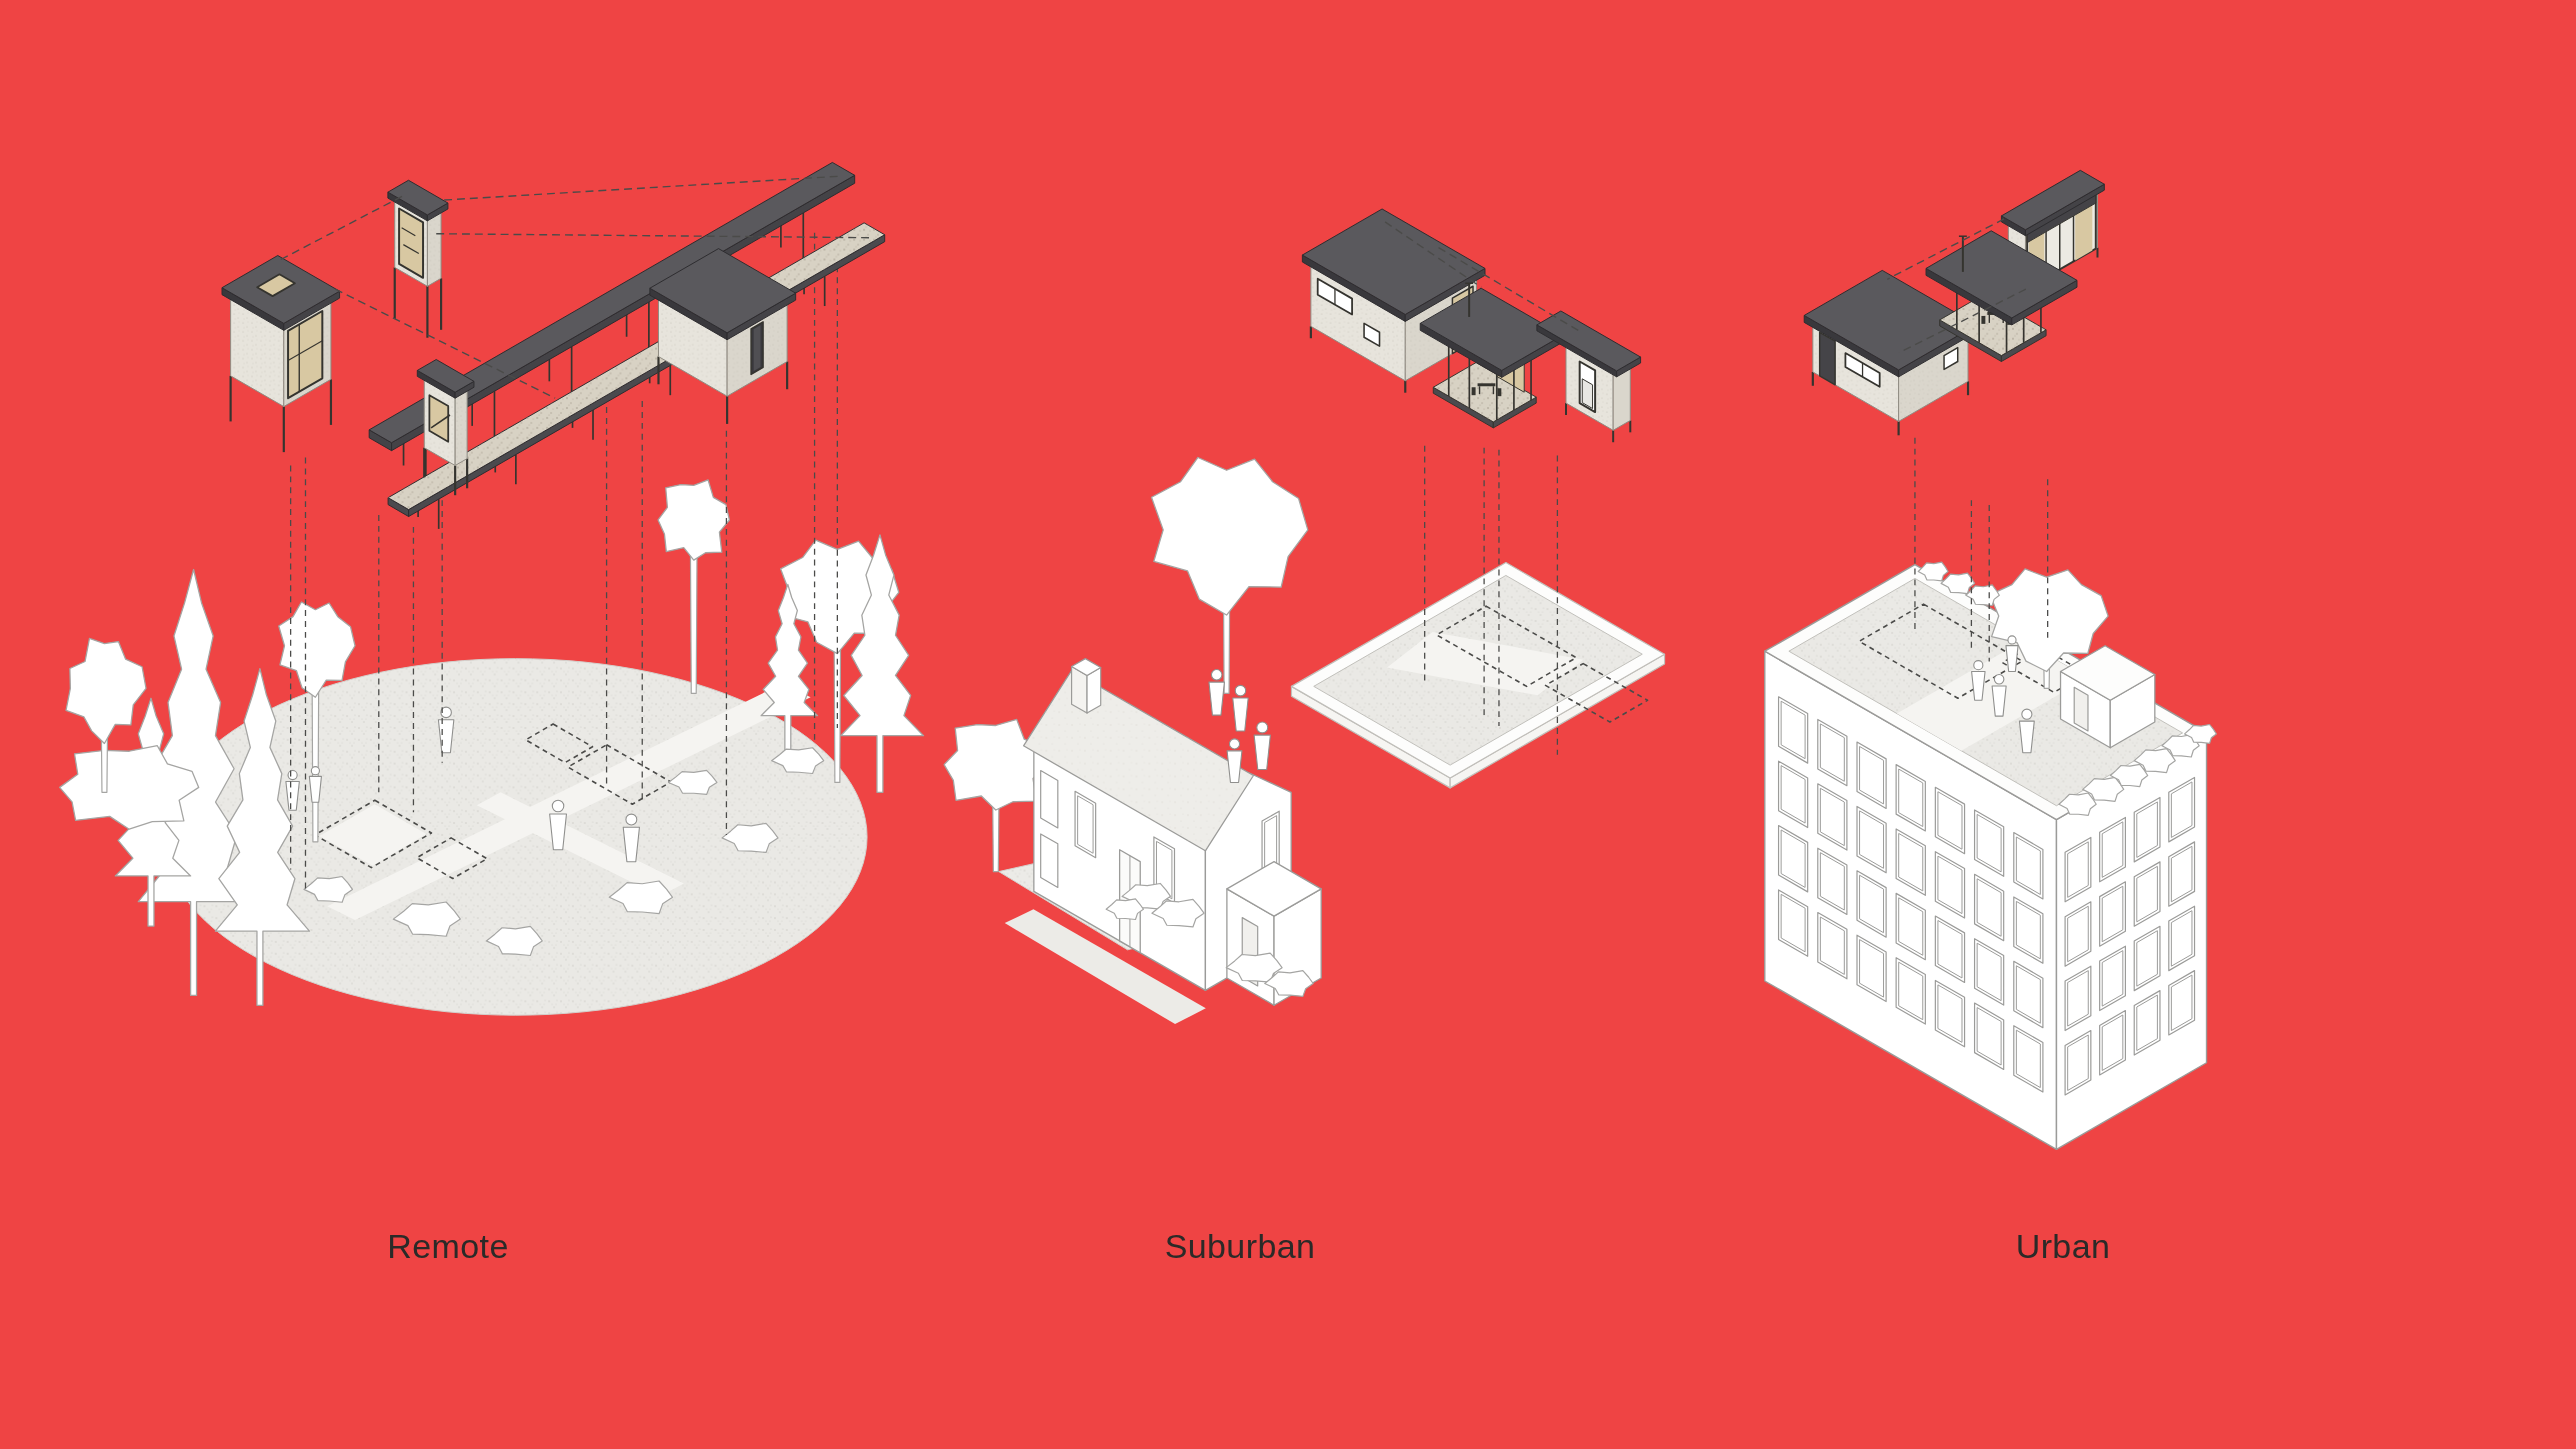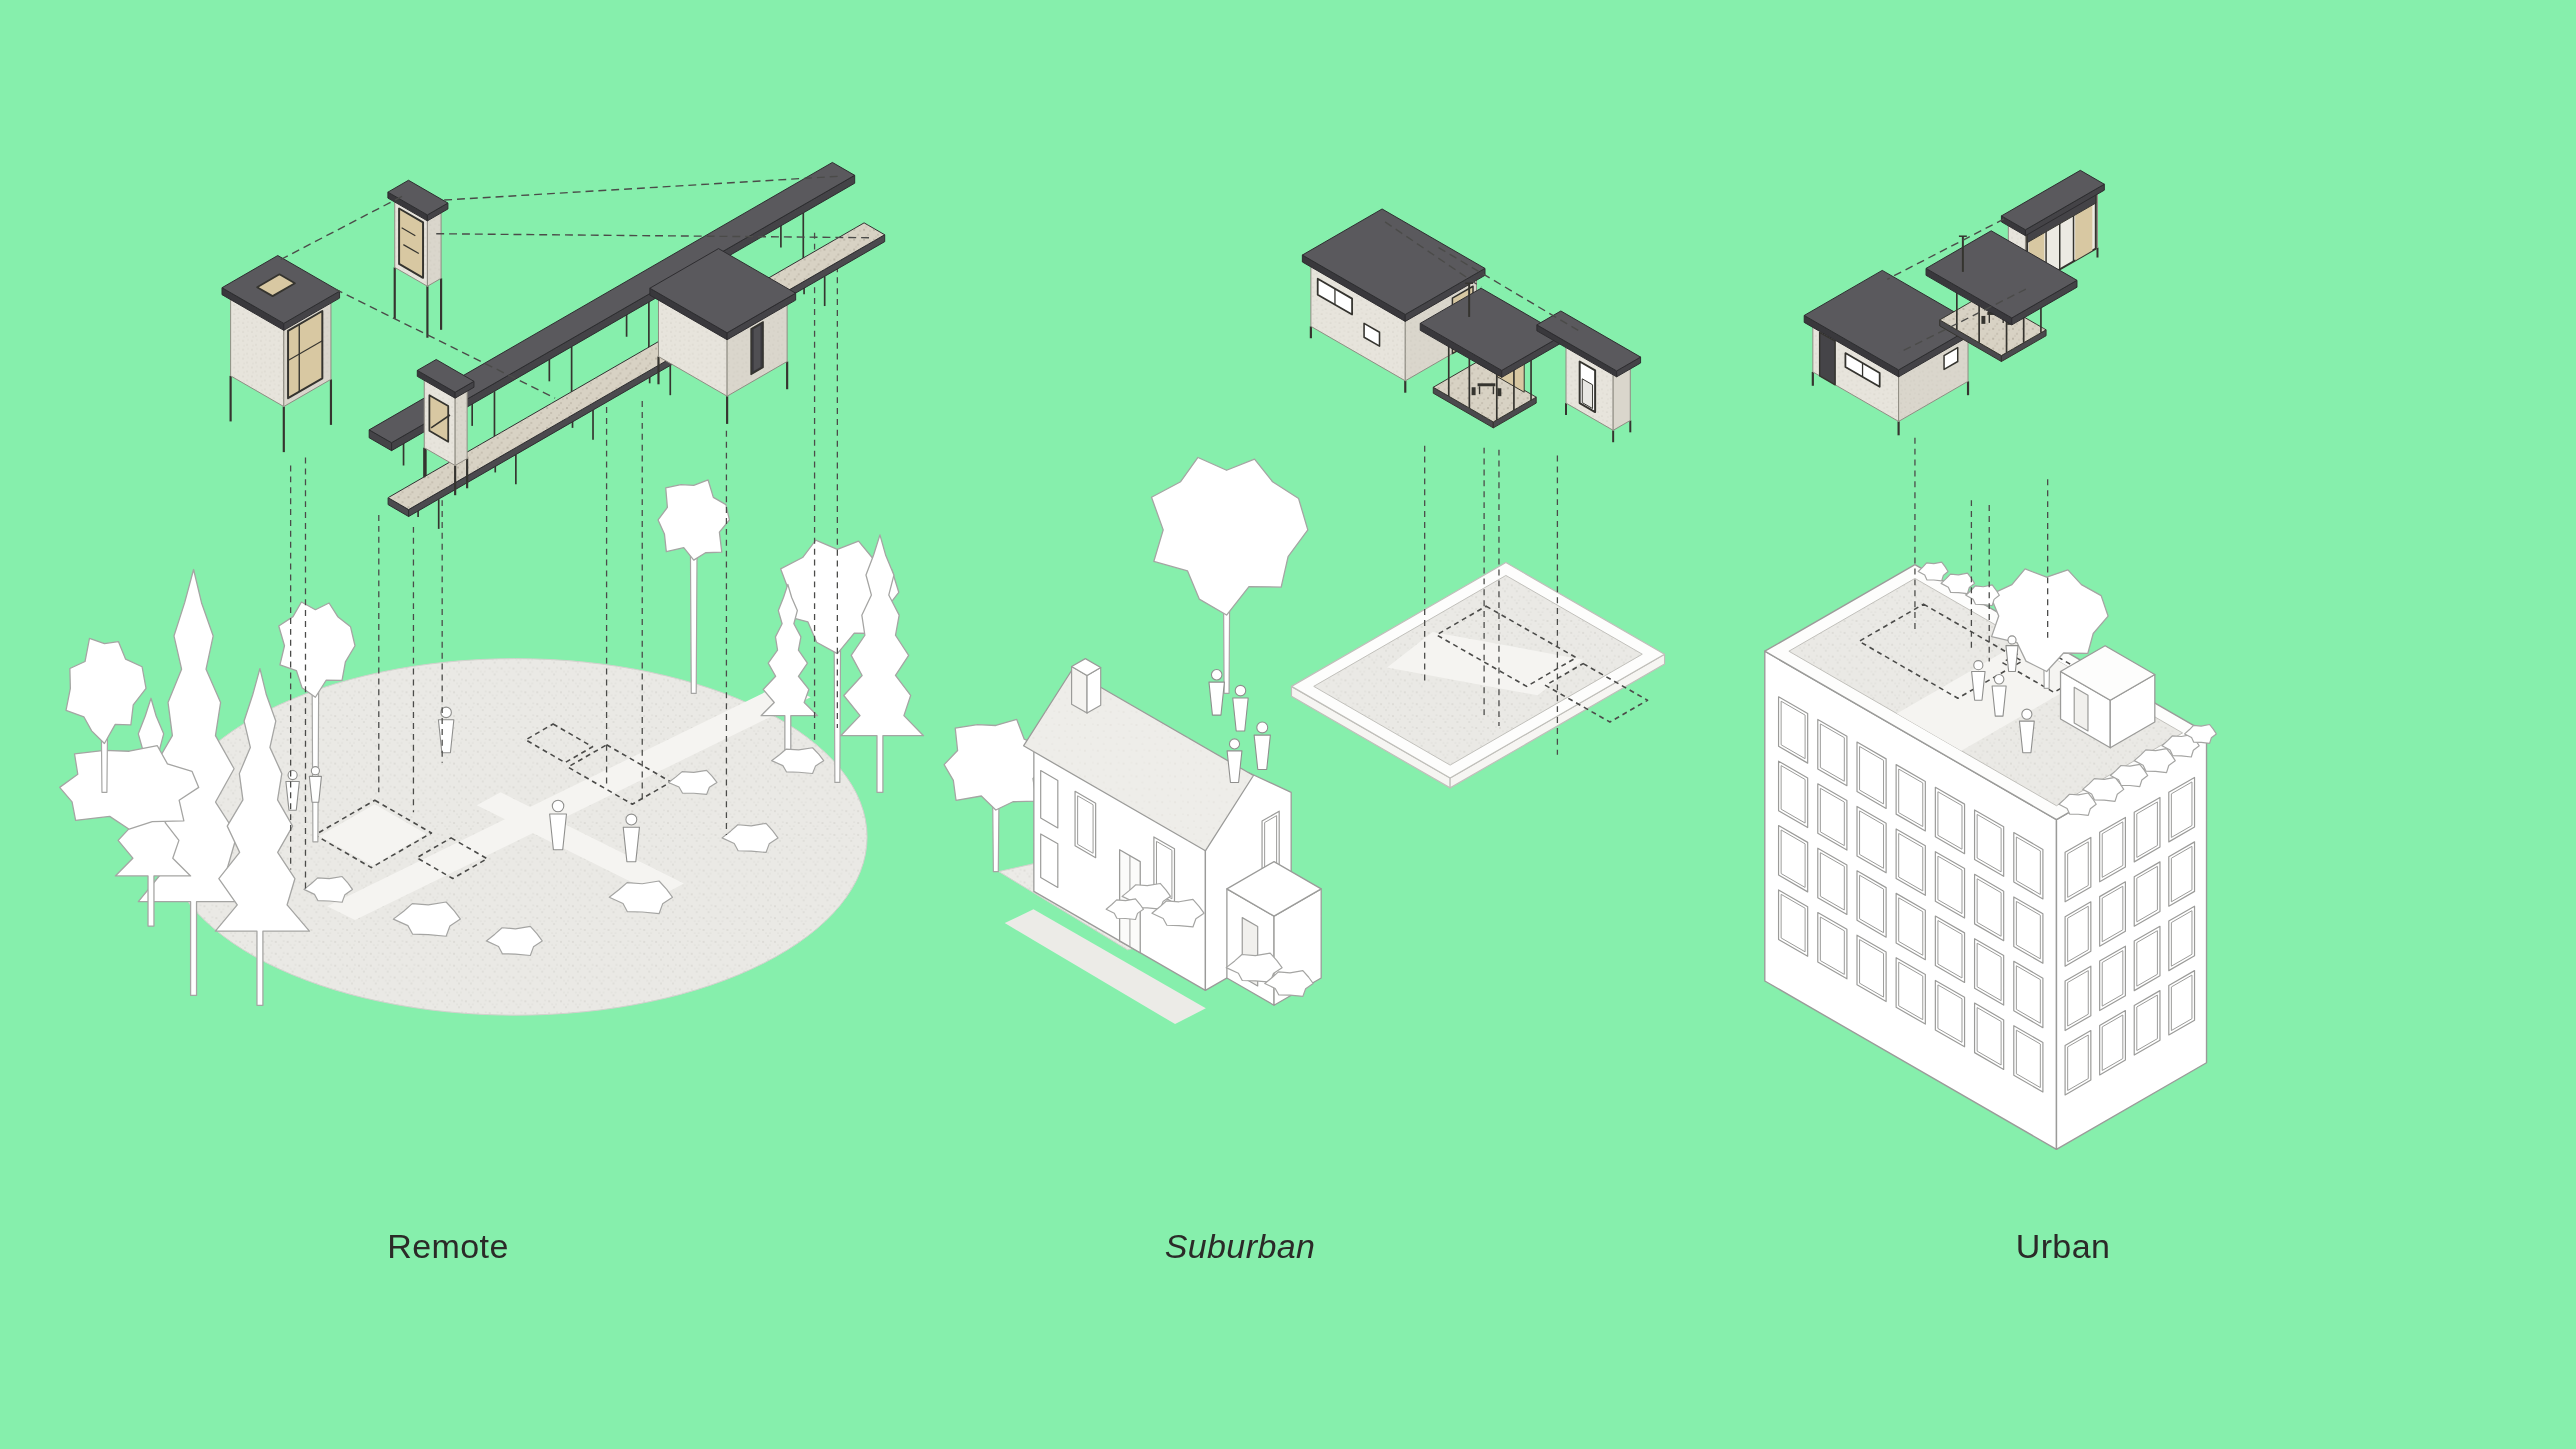--- a/index.html
+++ b/index.html
@@ -1,22 +1,22 @@
 <!DOCTYPE html>
 <html><head>
 <meta charset="utf-8">
 <style>
   html,body{margin:0;padding:0;background:#ffffff;}
-  .canvas{position:relative;width:2576px;height:1449px;background:#86efac;overflow:hidden;
+  .canvas{position:relative;width:2576px;height:1449px;background:#ef4444;overflow:hidden;
           font-family:"Liberation Sans", sans-serif;}
   #scene{position:absolute;left:0;top:0;}
   .panel-label{position:absolute;transform:translateX(-50%);font-size:34px;line-height:1;
                color:#2b2a28;letter-spacing:0.4px;white-space:nowrap;}
   #label-remote{left:448px;top:1229px;}
-  #label-suburban{left:1240px;top:1229px;font-style:italic;}
+  #label-suburban{left:1240px;top:1229px;}
   #label-urban{left:2032px;top:1229px;margin-left:31px;}
 </style>
 </head>
 <body>
 
 <div class="canvas">
   <svg id="scene" width="2576" height="1449" viewBox="0 0 2600 1463">
       <defs>
         <pattern id="speckG" width="12" height="12" patternUnits="userSpaceOnUse">
           <circle cx="2" cy="3" r="0.8" fill="#c6c4bd" opacity="0.8"></circle>

